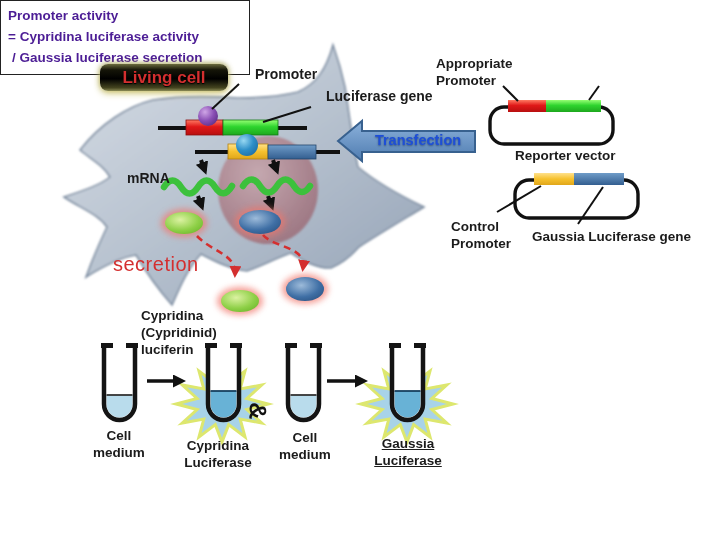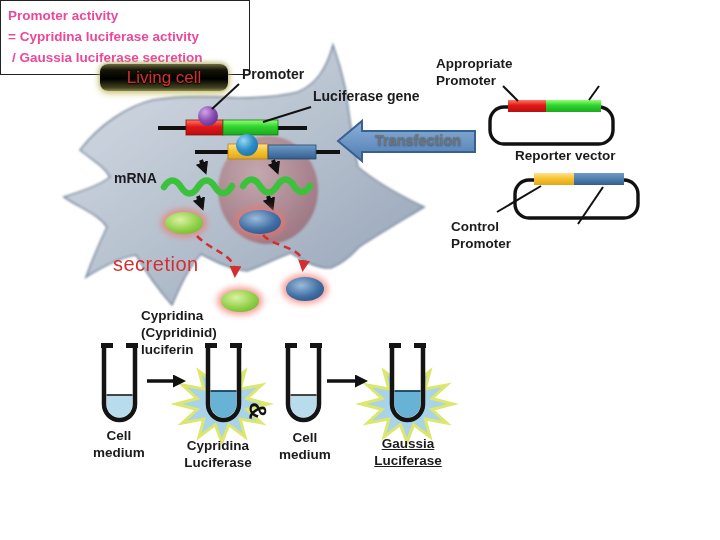--- a/index.html
+++ b/index.html
@@ -1,34 +1,34 @@
 <!DOCTYPE html>
 <html style="--accent-red: #e01818; --gene-green: #2ed42e; --promoter-yellow: #f6c12e; --gene-blue: #3a689e; --transfection-blue: #5f8cbe; --cell-gray: #b4bfcd; --nucleus-mauve: #a6757f; --mrna-green: #3cc13c; --protein-green: #8fd048; --protein-blue: #3f6fa5; --purple-ball: #7b3fa8; --blue-ball: #2e8fc8; --glow-blue: #a8d3e8; --glow-edge: #dde76e; --liquid-light: #b9dcec; --liquid-glow: #68b2d6; --label-red: #d42f2f;"><head>
 <meta charset="utf-8">
 <style>
   html,body{margin:0;padding:0;background:#fff;}
   #stage{position:relative;width:720px;height:540px;background:#fff;overflow:hidden;
          font-family:"Liberation Sans",sans-serif;}
   #art{position:absolute;left:0;top:0;}
   .lbl{position:absolute;font-weight:bold;font-size:13.5px;color:#1b1b1b;line-height:1.25;}
-  .lbl.big{font-size:14px;}
+  .lbl.big{font-size:14px;margin-left:13px;}
   .ctr{text-align:center;}
   .nowrap{white-space:nowrap;}
   #living-cell{left:100px;top:64px;width:128px;height:27px;line-height:27px;text-align:center;
-    color:var(--label-red,#d42f2f);font-size:17px;font-weight:normal;border-radius:8px;
+    color:var(--label-red,#d42f2f);font-size:17px;font-weight:bold;border-radius:8px;
     background:linear-gradient(180deg,#6b6b3e 0%,#151508 22%,#000 55%,#44441f 88%,#8a8a55 100%);
     box-shadow:0 2px 7px rgba(205,195,105,.95),0 -1px 5px rgba(140,140,70,.7);
     text-shadow:0 1px 1px #000;}
   #secretion{left:113px;top:252px;color:var(--label-red,#d42f2f);font-size:20px;font-weight:400;
     letter-spacing:.5px;text-align:right;}
-  #transfection-label{left:362px;top:131px;width:112px;text-align:center;color:#737373;
+  #transfection-label{left:362px;top:131px;width:112px;text-align:center;color:#1d4ed8;
     font-size:14.5px;font-weight:bold;text-shadow:0 1px 2px rgba(20,40,70,.6);}
   #amp{left:249px;top:396px;font-size:24px;font-weight:bold;transform:rotate(92deg);color:#111;}
   #formula-box{left:443px;top:341px;width:234px;border:1.6px solid #222;background:#fff;
-    padding:5px 7px;font-size:13.5px;font-weight:bold;line-height:1.55;color:#ec4899;}
+    padding:5px 7px;font-size:13.5px;font-weight:bold;line-height:1.55;color:#4c1d95;}
   #formula-box .f3{padding-left:4px;}
 </style>
 </head>
 <body>
 
 <div id="stage">
 
 <svg id="art" width="720" height="540" viewBox="0 0 720 540">
   <defs>
     <linearGradient id="gCell" x1="0" y1="0" x2="1" y2="1">
@@ -227,20 +227,21 @@
 <div id="living-cell" class="lbl">Living cell</div>
 <div class="lbl big nowrap" style="left:242px;top:66px;">Promoter</div>
 <div class="lbl big nowrap" style="left:313px;top:88px;">Luciferase gene</div>
 <div id="transfection-label" class="lbl">Transfection</div>
 <div class="lbl big nowrap" style="left:114px;top:170px;">mRNA</div>
 <div id="secretion" class="lbl">secretion</div>
 
 <div class="lbl" style="left:436px;top:56px;width:95px;">Appropriate Promoter</div>
 <div class="lbl nowrap" style="left:515px;top:148px;">Reporter vector</div>
 <div class="lbl" style="left:451px;top:219px;width:80px;">Control Promoter</div>
+<div class="lbl nowrap" style="left:532px;top:229px;">Gaussia Luciferase gene</div>
 
 <div class="lbl" style="left:141px;top:308px;width:95px;">Cypridina (Cypridinid) luciferin</div>
 <div class="lbl ctr" style="left:86px;top:428px;width:66px;">Cell medium</div>
 <div class="lbl ctr" style="left:174px;top:438px;width:88px;">Cypridina Luciferase</div>
 <div id="amp" class="lbl">&amp;</div>
 <div class="lbl ctr" style="left:272px;top:430px;width:66px;">Cell medium</div>
 <div class="lbl ctr" style="left:366px;top:436px;width:84px;text-decoration:underline;">Gaussia Luciferase</div>
 
 <div id="formula-box">
   <div class="f1">Promoter activity</div>

